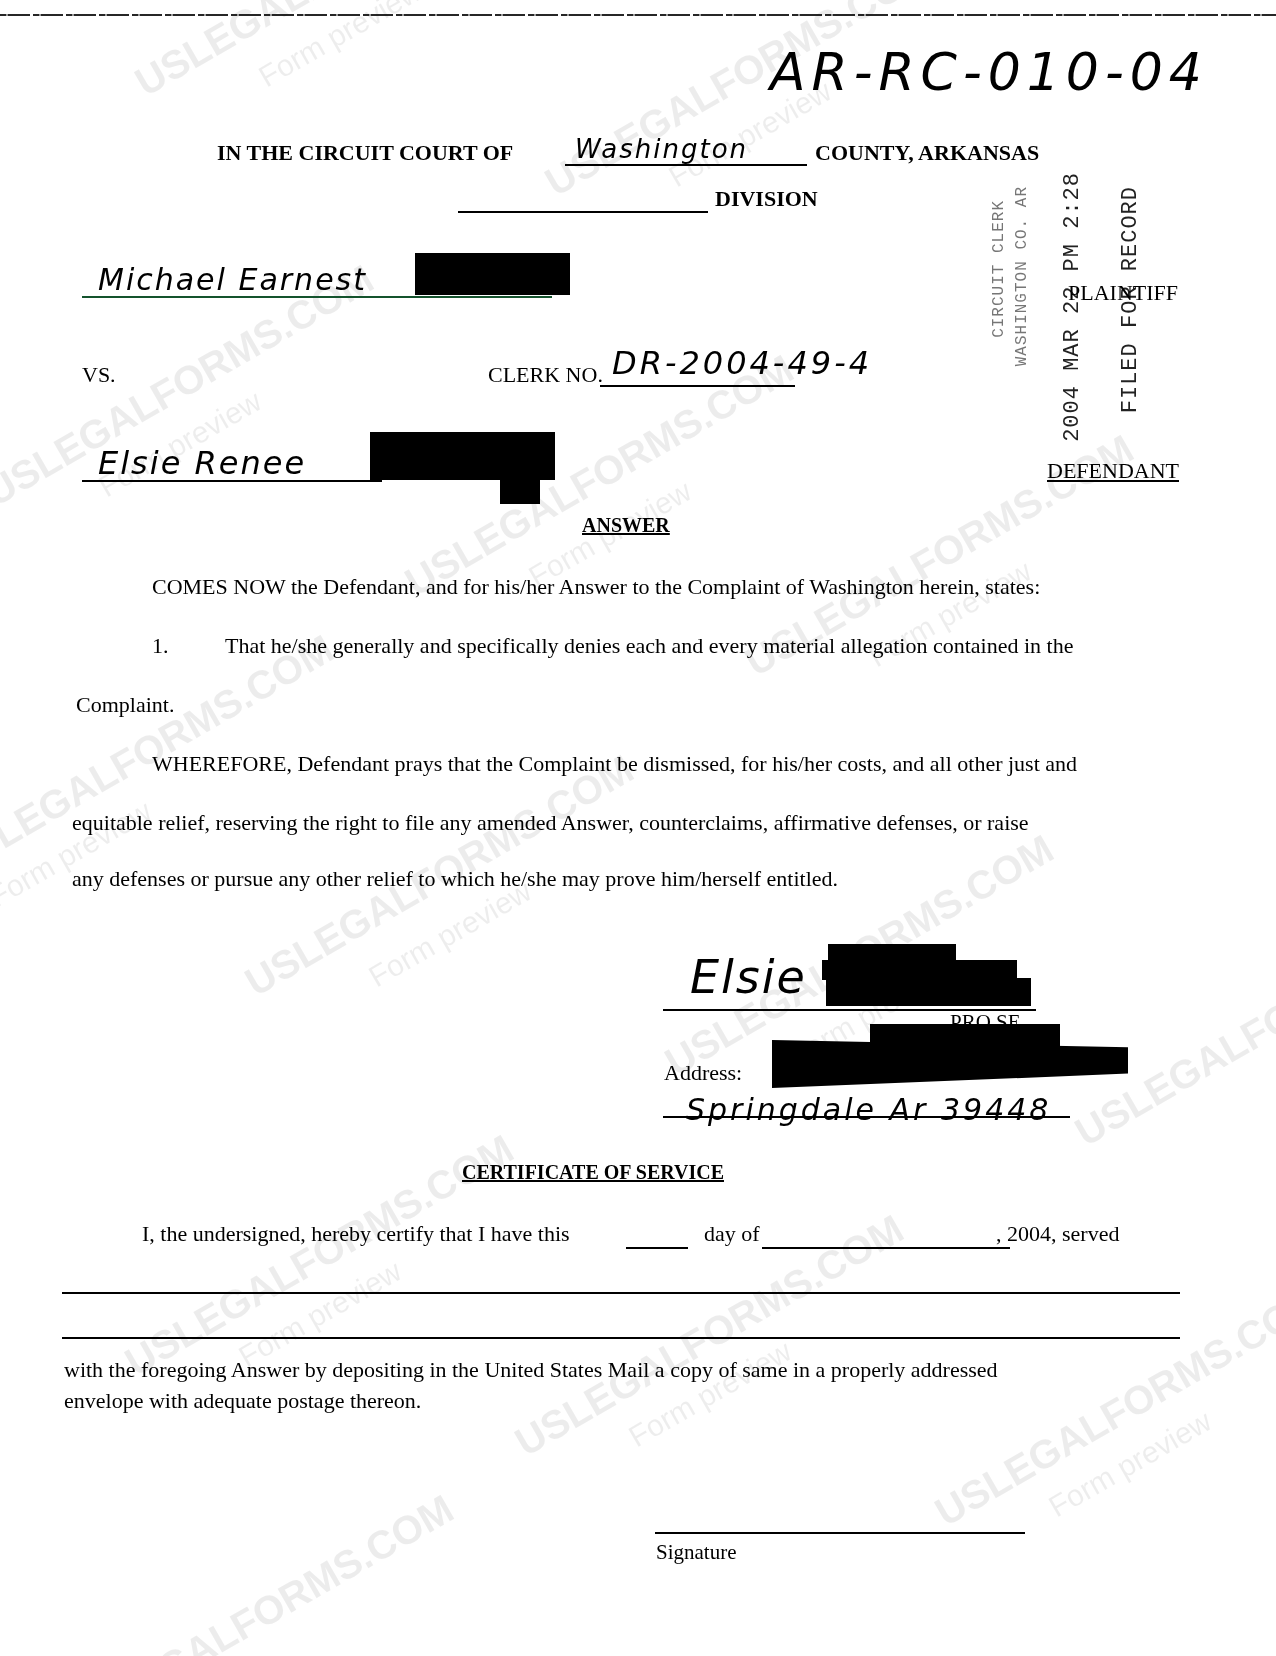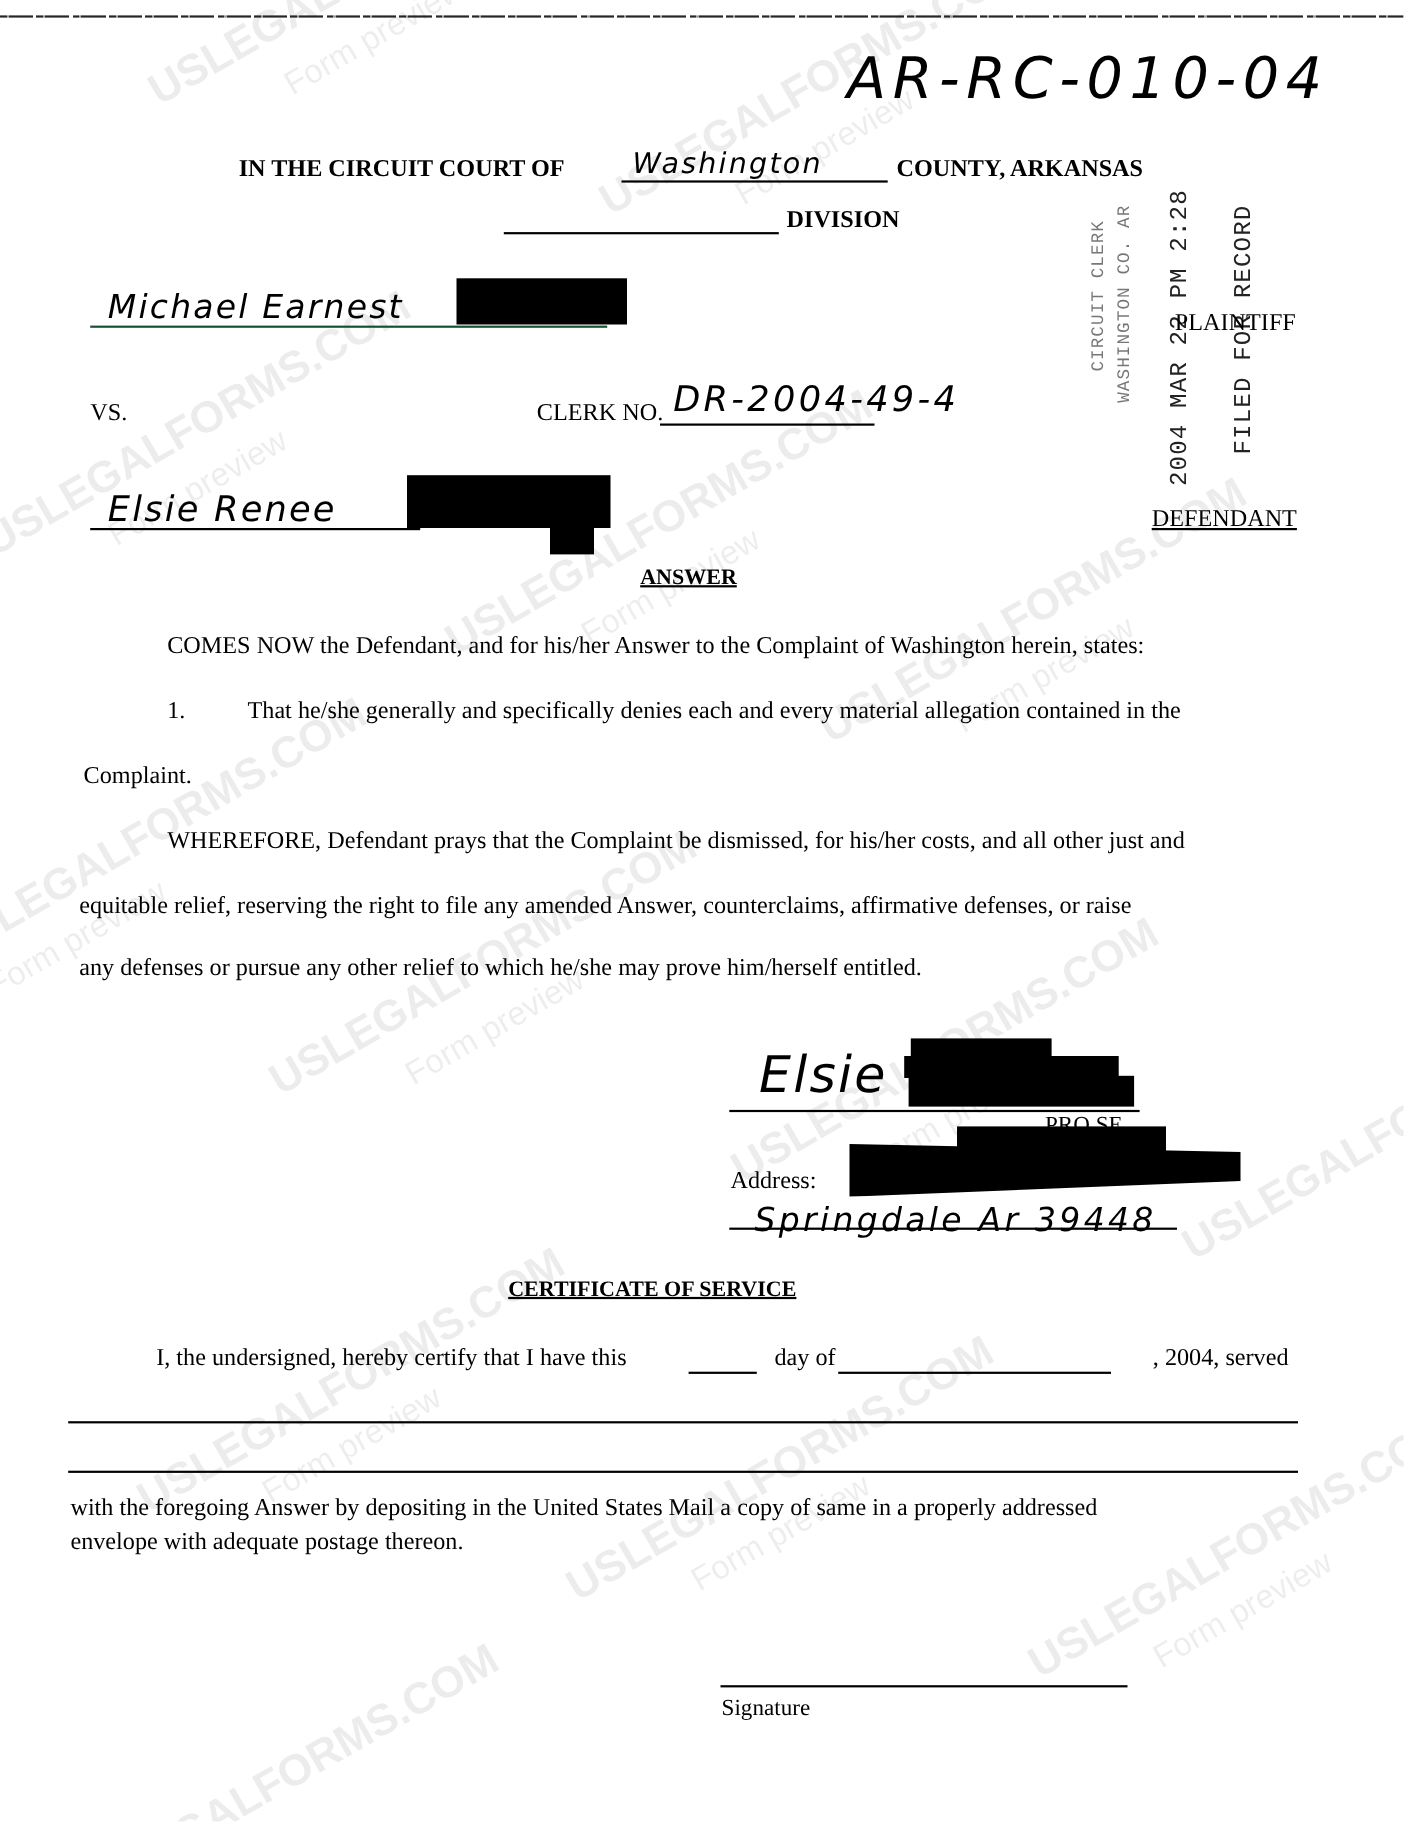--- a/index.html
+++ b/index.html
@@ -102,20 +102,20 @@
 <div class="abs f22" style="left:664px;top:1060px;">Address:</div>
 <div class="abs redact" style="left:772px;top:1040px;width:356px;height:48px;clip-path:polygon(0 0,100% 15%,100% 70%,0 100%);"></div>
 <div class="abs" style="left:663px;top:1116px;width:407px;height:2px;background:#000;"></div>
 <div class="abs hand" style="left:686px;top:1092px;font-size:30px;letter-spacing:3px;">Springdale Ar 39448</div>
 
 <div class="abs heading" style="left:462px;top:1161px;">CERTIFICATE OF SERVICE</div>
 <div class="abs para" style="left:142px;top:1221px;">I, the undersigned, hereby certify that I have this</div>
 <div class="abs line" style="left:626px;top:1247px;width:62px;"></div>
 <div class="abs para" style="left:704px;top:1221px;">day of</div>
 <div class="abs line" style="left:762px;top:1247px;width:248px;"></div>
-<div class="abs para" style="left:1048px;top:1221px;">, 2004, served</div>
+<div class="abs para" style="left:996px;top:1221px;">, 2004, served</div>
 <div class="abs line" style="left:62px;top:1292px;width:1118px;"></div>
 <div class="abs line" style="left:62px;top:1337px;width:1118px;"></div>
 <div class="abs para" style="left:64px;top:1357px;">with the foregoing Answer by depositing in the United States Mail a copy of same in a properly addressed</div>
 <div class="abs para" style="left:64px;top:1388px;">envelope with adequate postage thereon.</div>
 
 <div class="abs line" style="left:655px;top:1532px;width:370px;"></div>
 <div class="abs f21" style="left:656px;top:1540px;">Signature</div>
 
 </body></html>

